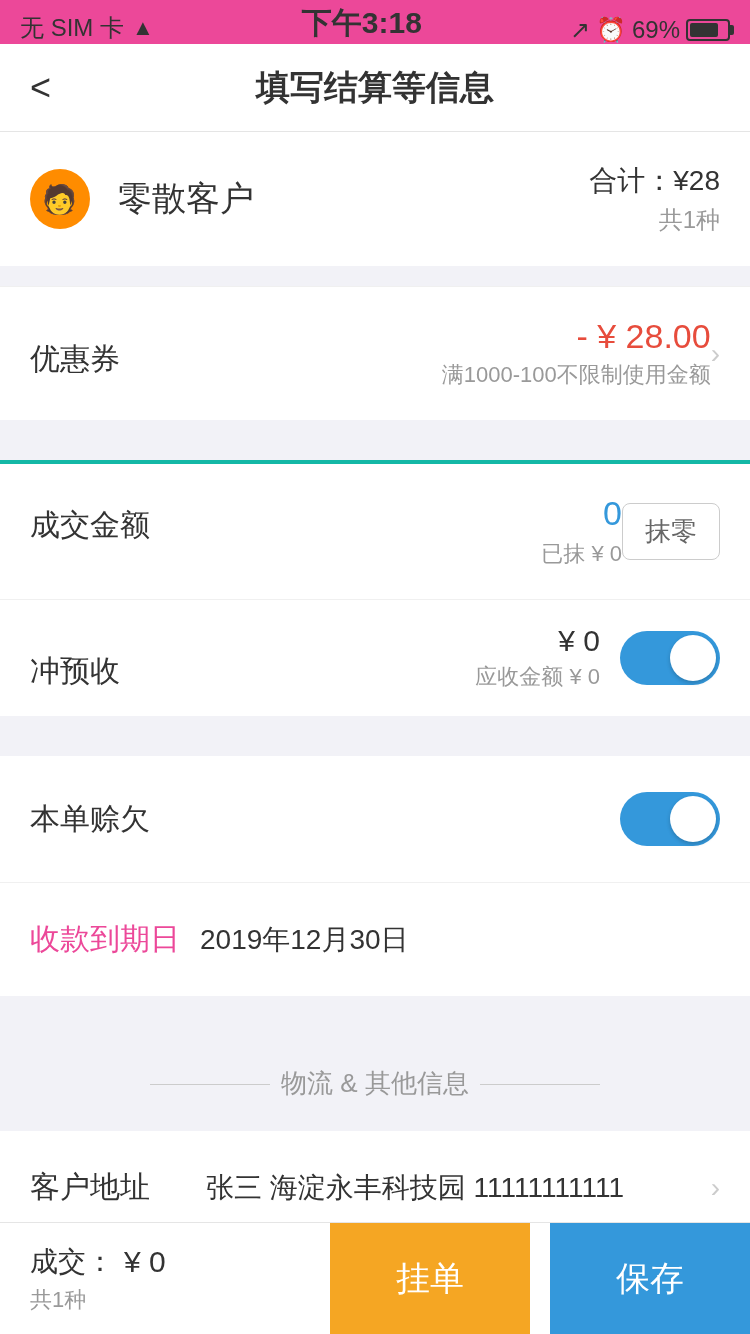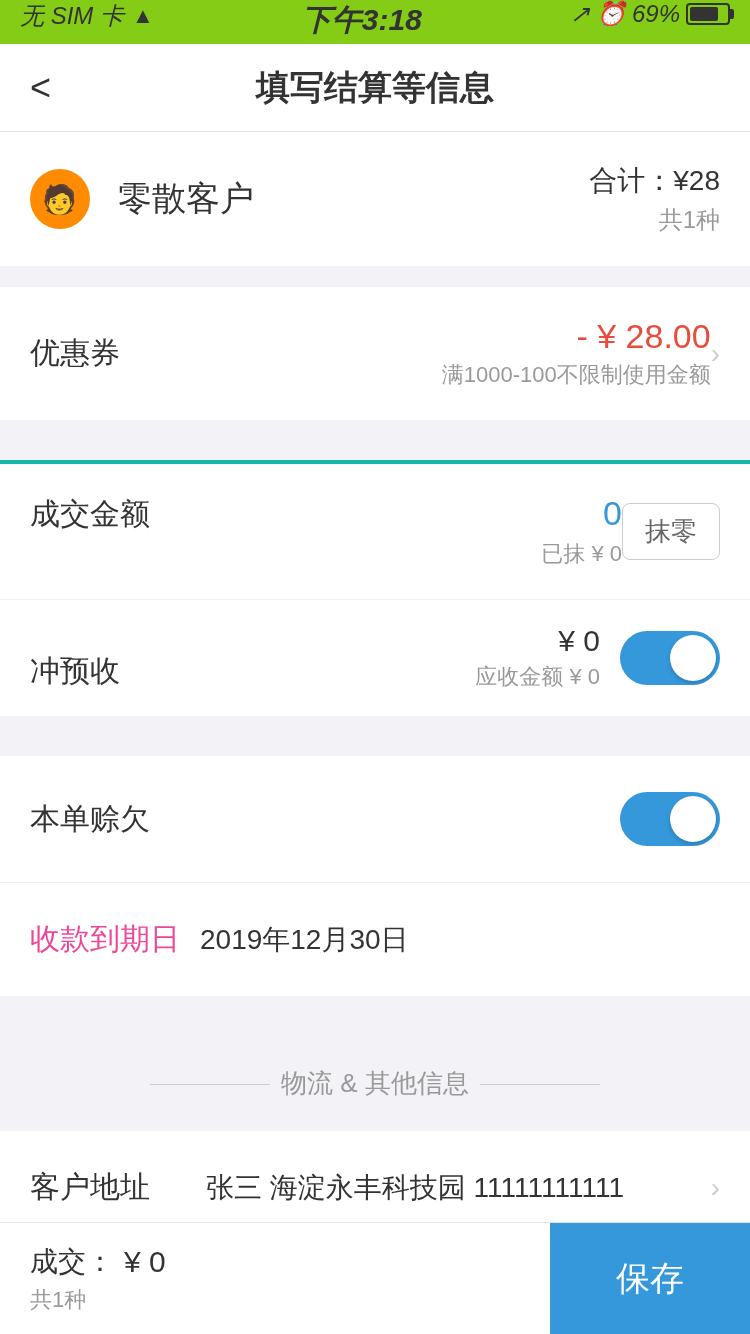--- a/index.html
+++ b/index.html
@@ -11,28 +11,27 @@
       min-height: 1334px;
       font-size: 28px;
       color: #333;
       position: relative;
       overflow-x: hidden;
     }
 
     
     .status-bar {
       height: 44px;
-      background: #84cc16;
-      display: flex;
-      align-items: flex-start;
+      background: #ec4899;
+      display: flex;
+      align-items: flex-end;
       justify-content: space-between;
       padding: 0 20px;
       font-size: 24px;
       font-weight: 500;
-      font-style: italic;
     }
     .status-left { display: flex; align-items: center; gap: 8px; }
     .status-center { font-size: 30px; font-weight: 600; }
     .status-right { display: flex; align-items: center; gap: 6px; font-size: 24px; }
     .battery-icon {
       width: 44px; height: 22px; border: 2px solid #333; border-radius: 4px; position: relative; display: inline-block;
     }
     .battery-icon::after {
       content: ''; position: absolute; right: -6px; top: 50%; transform: translateY(-50%);
       width: 4px; height: 10px; background: #333; border-radius: 0 2px 2px 0;
@@ -105,21 +104,21 @@
     
     .row-item {
       display: flex;
       align-items: center;
       justify-content: space-between;
       padding: 30px 30px;
       background: #fff;
       border-top: 1px solid #f0f0f0;
       min-height: 90px;
     }
-    .row-label { font-size: 30px; color: #333; }
+    .row-label { font-size: 30px; color: #333; margin-top: 11px; }
     .row-right {
       display: flex;
       align-items: center;
     }
     .row-value-block { text-align: right; }
     .discount-amount { font-size: 34px; color: #e74c3c; font-weight: 500; }
     .discount-desc { font-size: 22px; color: #999; margin-top: 4px; }
     .chevron-right { font-size: 28px; color: #ccc; }
 
     
@@ -403,16 +402,19 @@
 </div>
 
 <div class="bottom-bar">
   <div class="bottom-info">
     <div class="bottom-deal-line">
       <span class="bottom-deal">成交：</span>
       <span class="bottom-deal-amount">¥ 0</span>
     </div>
     <div class="bottom-count">共1种</div>
   </div>
+  <div class="btn-hold">
+    <span>挂单</span>
+  </div>
   <div class="btn-save">
     <span>保存</span>
   </div>
 </div>
 
 </body></html>

